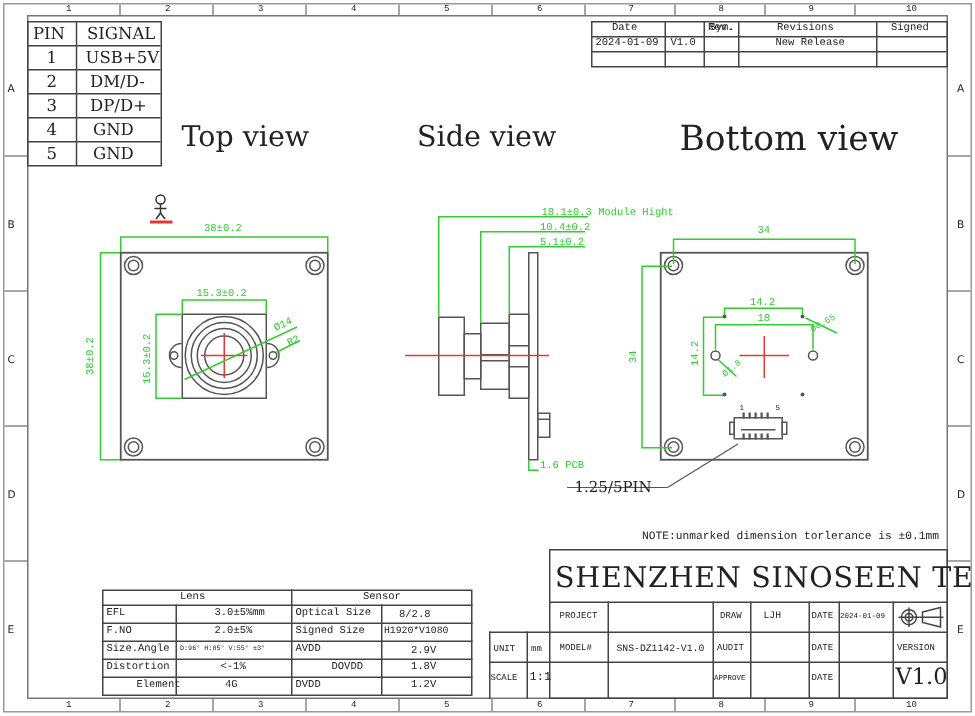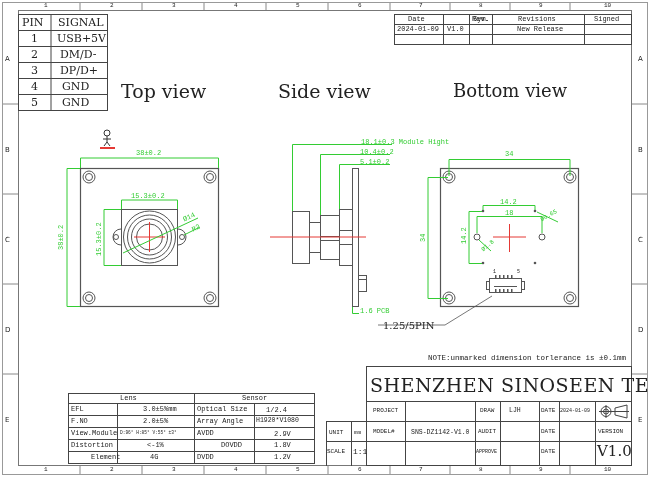--- a/index.html
+++ b/index.html
@@ -289,21 +289,21 @@
   <span class="t mono" style="left:473px;top:16px;font-size:7px;">Sym.</span>
   <span class="t mono" style="left:518px;top:16px;font-size:7px;">Revisions</span>
   <span class="t mono" style="left:594px;top:16px;font-size:7px;">Signed</span>
   <span class="t mono" style="left:397px;top:26px;font-size:7px;">2024-01-09</span>
   <span class="t mono" style="left:447px;top:26px;font-size:7px;">V1.0</span>
   <span class="t mono" style="left:517px;top:26px;font-size:7px;">New Release</span>
 </div>
 
 <span class="t" style="left:121px;top:82px;font-size:19px;">Top view</span>
 <span class="t" style="left:278px;top:82px;font-size:19px;">Side view</span>
-<span class="t" style="left:453px;top:82px;font-size:18px;">Bottom view</span>
+<span class="t" style="left:453px;top:82px;font-size:23px;">Bottom view</span>
 
 <div>
   <span class="t mono grn" style="left:136px;top:150px;font-size:7px;">38±0.2</span>
   <span class="t mono grn" style="left:58px;top:250px;font-size:7px;transform:rotate(-90deg);transform-origin:0 0;">38±0.2</span>
   <span class="t mono grn" style="left:131px;top:193px;font-size:7px;">15.3±0.2</span>
   <span class="t mono grn" style="left:96px;top:256px;font-size:7px;transform:rotate(-90deg);transform-origin:0 0;">15.3±0.2</span>
   <span class="t mono grn" style="left:183px;top:214px;font-size:7px;transform:rotate(-25deg);">Ø14</span>
   <span class="t mono grn" style="left:192px;top:225px;font-size:7px;transform:rotate(-25deg);">R2</span>
 </div>
 
@@ -330,28 +330,28 @@
 <span class="t mono" style="left:428px;top:355px;font-size:7.5px;">NOTE:unmarked dimension torlerance is ±0.1mm</span>
 <span class="t" style="left:370px;top:376px;font-size:19px;letter-spacing:0.5px;">SHENZHEN SINOSEEN TECHNOLOGY</span>
 
 <div>
   <span class="t mono" style="left:120px;top:395px;font-size:7px;">Lens</span>
   <span class="t mono" style="left:242px;top:395px;font-size:7px;">Sensor</span>
 
   <span class="t mono" style="left:71px;top:406px;font-size:7px;">EFL</span>
   <span class="t mono" style="left:143px;top:406px;font-size:7px;">3.0±5%mm</span>
   <span class="t mono" style="left:197px;top:406px;font-size:7px;">Optical Size</span>
-  <span class="t mono" style="left:266px;top:407px;font-size:7px;">1/2.4</span>
+  <span class="t mono" style="left:266px;top:407px;font-size:7px;">8/2.8</span>
 
   <span class="t mono" style="left:71px;top:418px;font-size:7px;">F.NO</span>
   <span class="t mono" style="left:143px;top:418px;font-size:7px;">2.0±5%</span>
-  <span class="t mono" style="left:197px;top:418px;font-size:7px;">Array Angle</span>
+  <span class="t mono" style="left:197px;top:418px;font-size:7px;">Signed Size</span>
   <span class="t mono" style="left:256px;top:418px;font-size:6.5px;">H1920*V1080</span>
 
-  <span class="t mono" style="left:71px;top:430px;font-size:7px;">View.Module</span>
+  <span class="t mono" style="left:71px;top:430px;font-size:7px;">Size.Angle</span>
   <span class="t mono" style="left:120px;top:431px;font-size:4.5px;">D:96° H:85° V:55° ±3°</span>
   <span class="t mono" style="left:197px;top:430px;font-size:7px;">AVDD</span>
   <span class="t mono" style="left:274px;top:431px;font-size:7px;">2.9V</span>
 
   <span class="t mono" style="left:71px;top:442px;font-size:7px;">Distortion</span>
   <span class="t mono" style="left:147px;top:442px;font-size:7px;">&lt;-1%</span>
   <span class="t mono" style="left:197px;top:442px;font-size:7px;padding-left:24px;">DOVDD</span>
   <span class="t mono" style="left:274px;top:442px;font-size:7px;">1.8V</span>
 
   <span class="t mono" style="left:71px;top:454px;font-size:7px;padding-left:20px;">Element</span>

